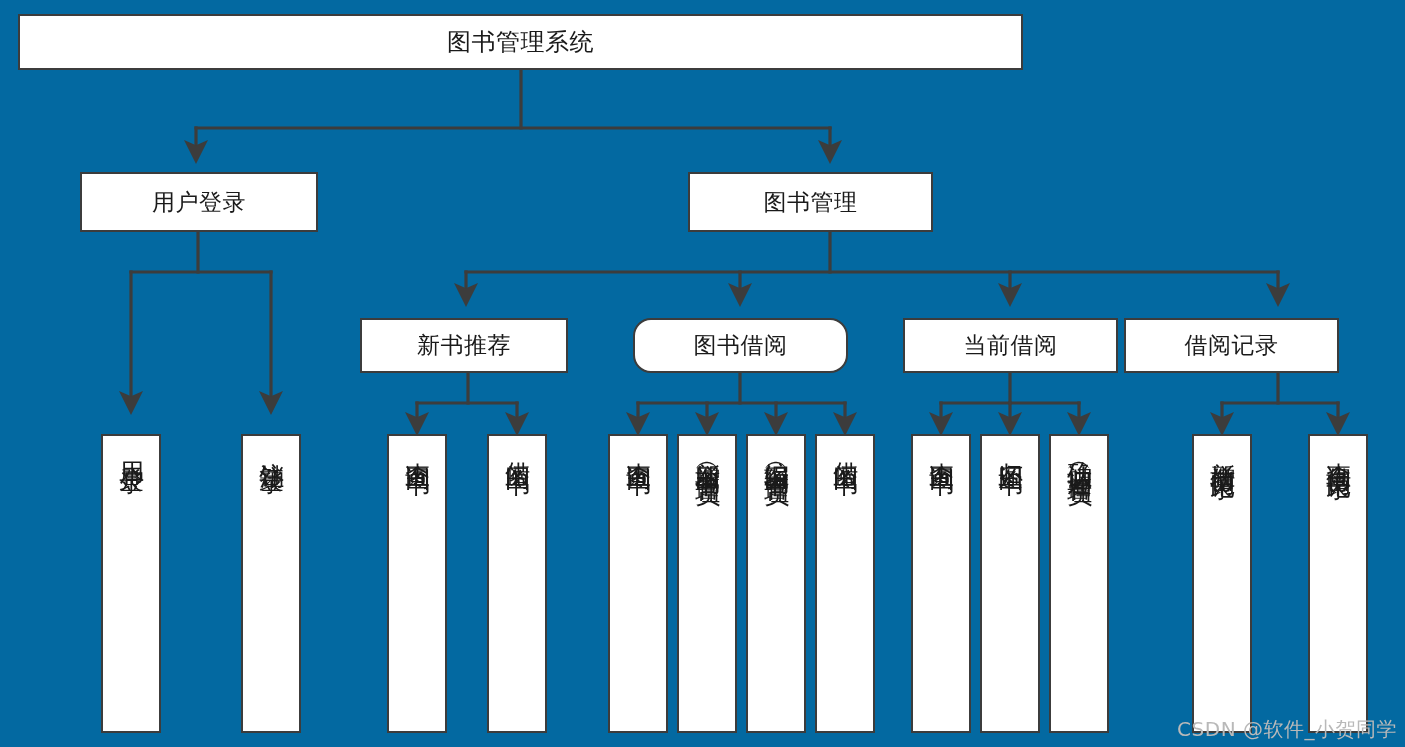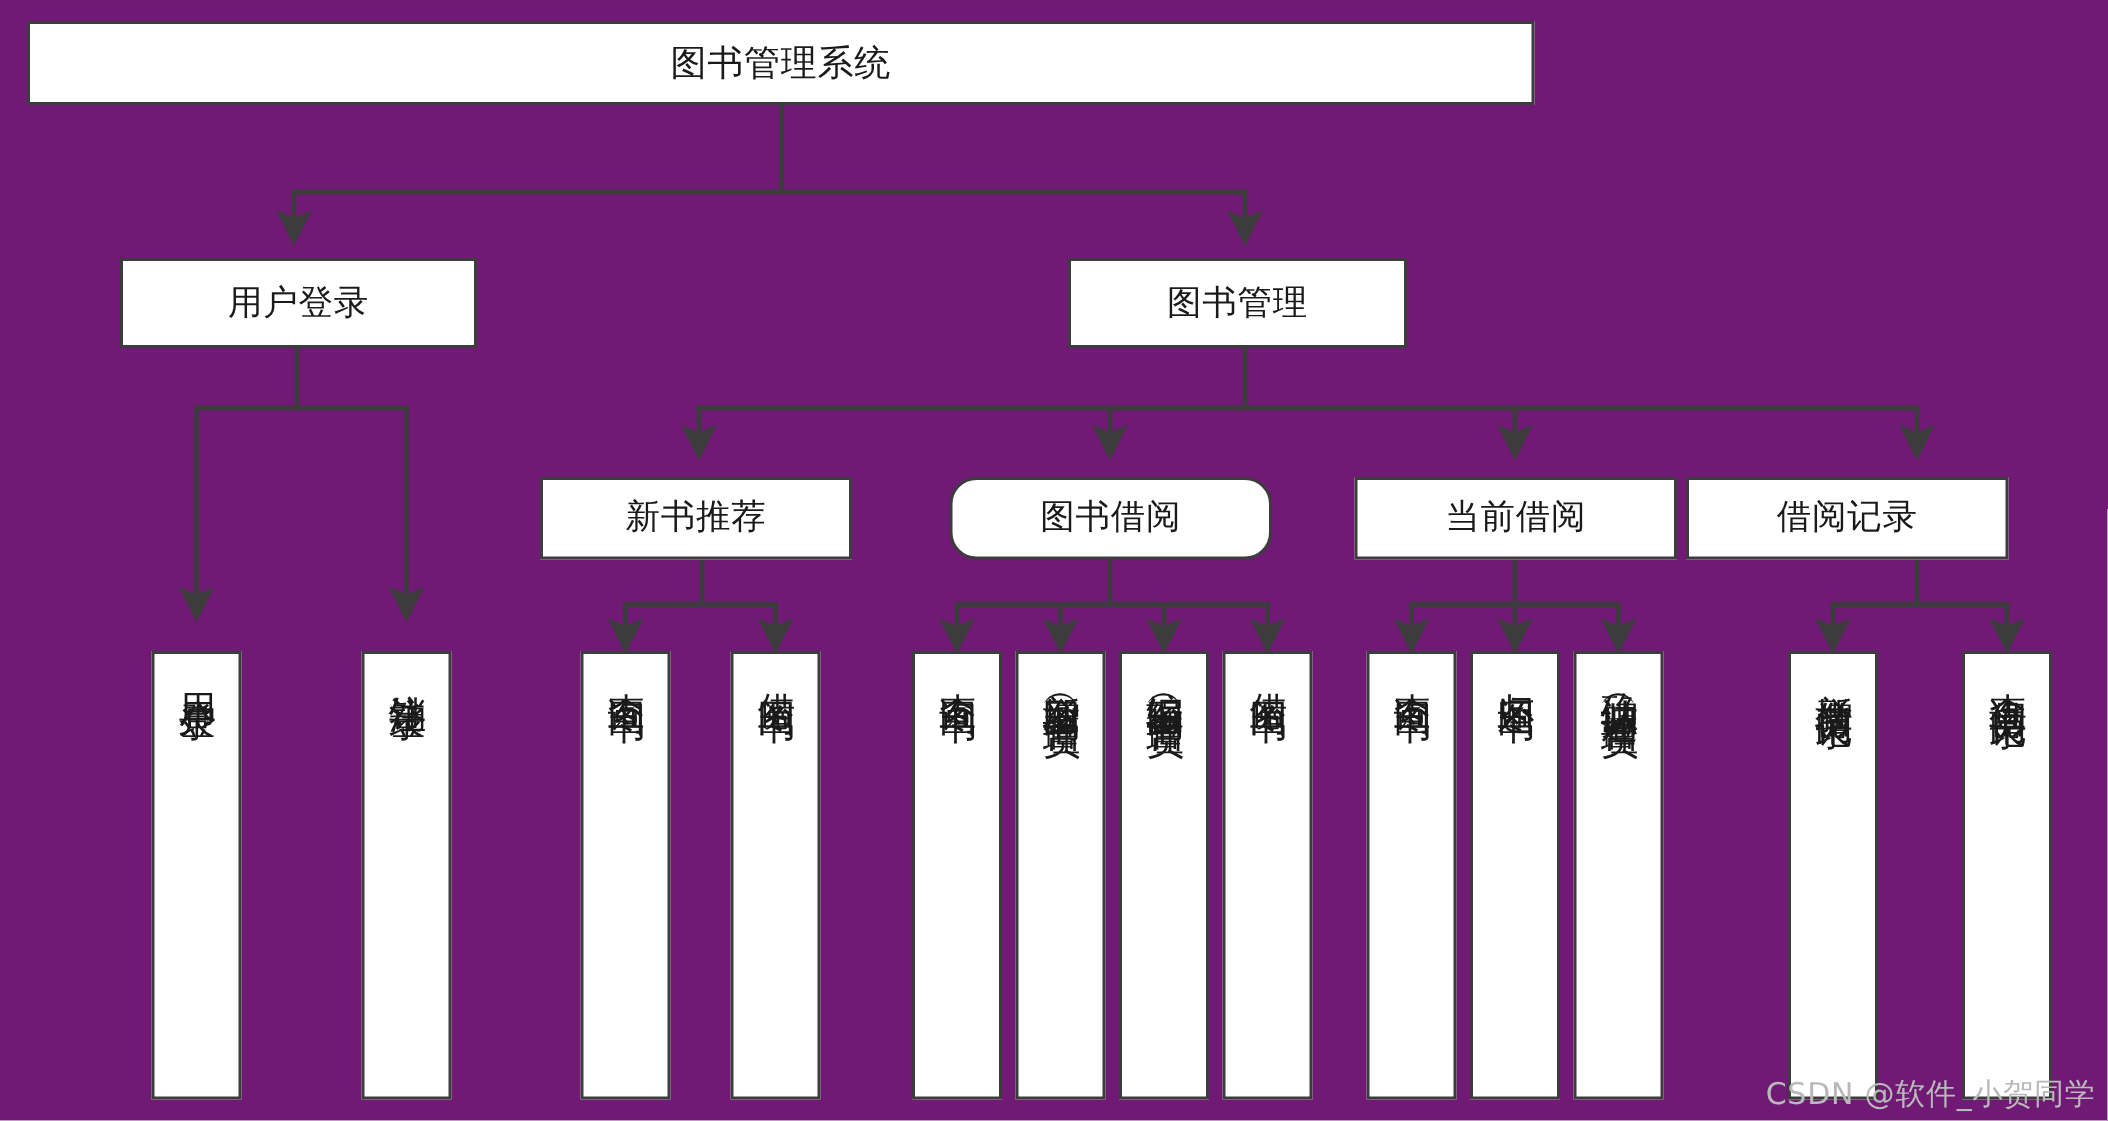--- a/index.html
+++ b/index.html
@@ -7,21 +7,21 @@
     padding: 0;
     background: #ffffff;
   }
   body {
     font-family: "DejaVu Sans", "Liberation Sans", sans-serif;
   }
   #canvas {
     position: relative;
     width: 1405px;
     height: 747px;
-    background: #701a75;
+    background: #0369a1;
     overflow: hidden;
   }
   #edges {
     position: absolute;
     left: 0;
     top: 0;
     width: 1405px;
     height: 747px;
   }
   .node {
@@ -126,21 +126,21 @@
   </svg>
 
   <div class="node h" id="node-root" style="left:18px; top:14px; width:1005px; height:56px;">
     <span class="lbl">图书管理系统</span>
   </div>
 
   <div class="node h" style="left:80px; top:172px; width:238px; height:60px;">
     <span class="lbl">用户登录</span>
   </div>
 
-  <div class="node h" style="left:712px; top:172px; width:226px; height:60px;">
+  <div class="node h" style="left:688px; top:172px; width:245px; height:60px;">
     <span class="lbl">图书管理</span>
   </div>
 
   <div class="node h" style="left:360px; top:318px; width:208px; height:55px;">
     <span class="lbl">新书推荐</span>
   </div>
 
   <div class="node h" style="left:633px; top:318px; width:215px; height:55px;border-radius:18px;">
     <span class="lbl">图书借阅</span>
   </div>

